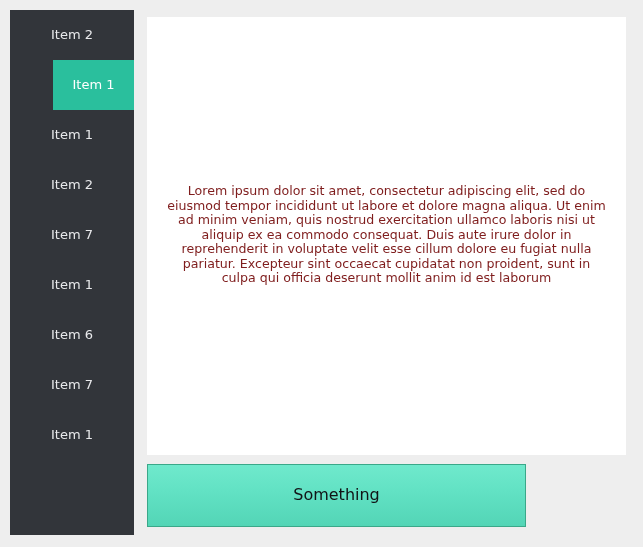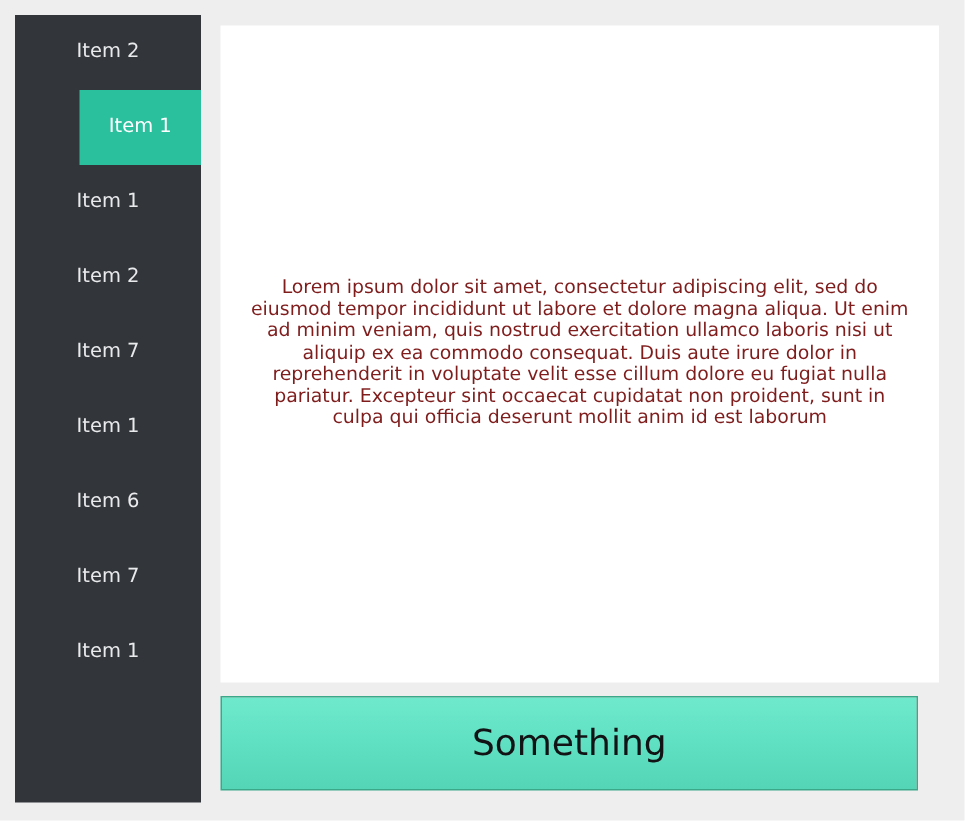--- a/index.html
+++ b/index.html
@@ -70,27 +70,27 @@
     color: #7f1d1d;
     font-family: "DejaVu Sans", sans-serif;
     padding-bottom: 2px;
   }
 
   
   #something-button {
     position: absolute;
     left: 147px;
     top: 464px;
-    width: 465px;
+    width: 379px;
     height: 63px;
     box-sizing: border-box;
     border: 1px solid #3aa889;
     background: linear-gradient(to bottom, #6fe9cc 0%, #62e2c4 42%, #53d5b6 100%);
     color: #111315;
-    font-size: 24px;
+    font-size: 16px;
     font-family: "DejaVu Sans", sans-serif;
     display: flex;
     align-items: center;
     justify-content: center;
     padding: 0;
     cursor: pointer;
     user-select: none;
   }
   #something-button-label {
     display: block;

